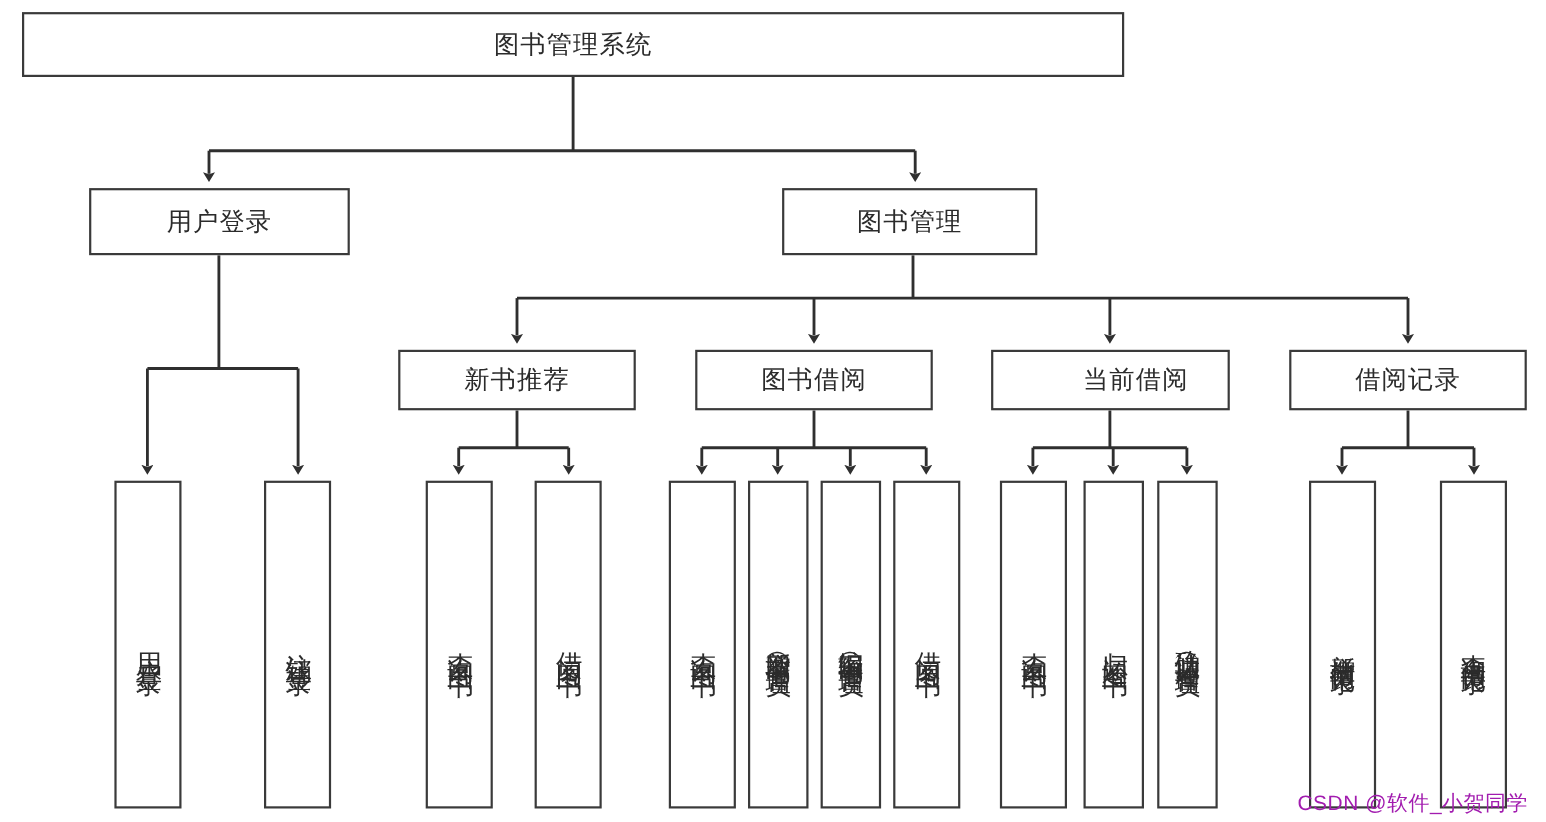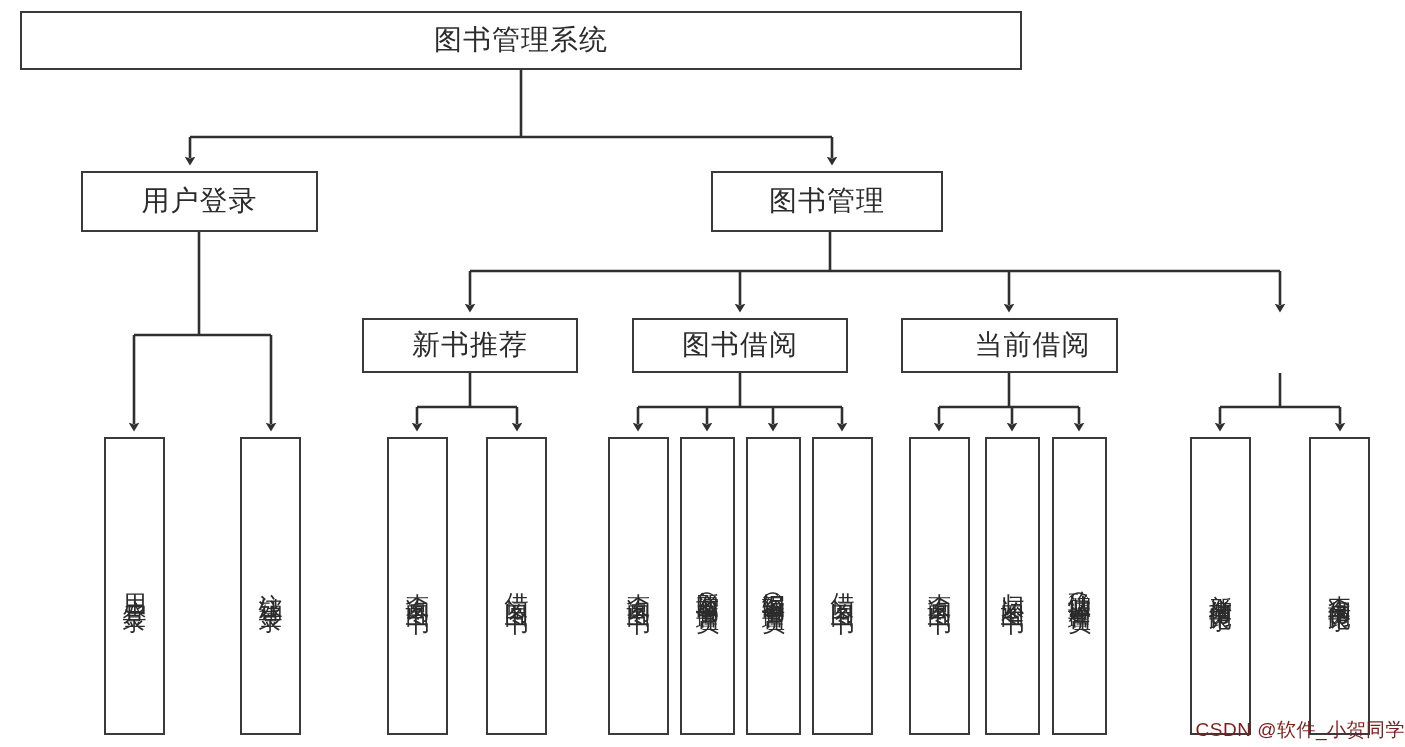--- a/index.html
+++ b/index.html
@@ -3,28 +3,28 @@
 <meta charset="utf-8">
 <style>
   html,body{margin:0;padding:0;background:#ffffff;}
   body{width:1405px;height:747px;overflow:hidden;
        font-family:"Liberation Sans","DejaVu Sans",sans-serif;}
   #stage{position:relative;width:1405px;height:747px;background:#ffffff;}
   svg#wires{position:absolute;left:0;top:0;width:1405px;height:747px;}
   .node{position:absolute;box-sizing:border-box;background:#ffffff;
         border:2px solid #3a3a3a;display:flex;align-items:center;
         justify-content:center;color:#2b2b2b;}
-  .node.h{font-size:28px;letter-spacing:1px;line-height:1.1;}
+  .node.h{font-size:23px;letter-spacing:1px;line-height:1.1;}
   .node.leaf{writing-mode:vertical-rl;text-orientation:upright;
              font-size:24px;letter-spacing:6px;line-height:1.0;
              padding-top:6px;padding-bottom:6px;white-space:nowrap;
              align-items:center;justify-content:center;}
   .node.leaf.tight{letter-spacing:3px;font-size:23px;}
-  .watermark{position:absolute;right:0;bottom:4px;font-size:19px;
-             color:#7f1d1d;white-space:nowrap;letter-spacing:.5px;}
+  .watermark{position:absolute;right:16px;bottom:4px;font-size:19px;
+             color:#a21caf;white-space:nowrap;letter-spacing:.5px;}
 </style>
 </head>
 <body>
 
 <div id="stage">
 
   <svg id="wires" viewBox="0 0 1405 747" xmlns="http://www.w3.org/2000/svg">
     <defs>
       <marker id="arrow" markerWidth="9" markerHeight="11" refX="1.5" refY="5.5" orient="auto" markerUnits="userSpaceOnUse">
         <path d="M0,0 L9,5.5 L0,11 L2,5.5 Z" fill="#2f2f2f"></path>
@@ -75,20 +75,21 @@
   </svg>
 
   <div class="node h" style="left:20px;top:11px;width:1002px;height:59px;">图书管理系统</div>
 
   <div class="node h" style="left:81px;top:171px;width:237px;height:61px;">用户登录</div>
   <div class="node h" style="left:711px;top:171px;width:232px;height:61px;">图书管理</div>
 
   <div class="node h" style="left:362px;top:318px;width:216px;height:55px;">新书推荐</div>
   <div class="node h" style="left:632px;top:318px;width:216px;height:55px;">图书借阅</div>
   <div class="node h" style="left:901px;top:318px;width:217px;height:55px;padding-left:46px;">当前借阅</div>
+  <div class="node h" style="left:1172px;top:318px;width:216px;height:55px;">借阅记录</div>
 
   <div class="node leaf" style="left:104px;top:437px;width:61px;height:298px;">用户登录</div>
   <div class="node leaf" style="left:240px;top:437px;width:61px;height:298px;">注销登录</div>
 
   <div class="node leaf" style="left:387px;top:437px;width:61px;height:298px;">查询图书</div>
   <div class="node leaf" style="left:486px;top:437px;width:61px;height:298px;">借阅图书</div>
 
   <div class="node leaf" style="left:608px;top:437px;width:61px;height:298px;">查询图书</div>
   <div class="node leaf tight" style="left:680px;top:437px;width:55px;height:298px;">新增图书（管理员）</div>
   <div class="node leaf tight" style="left:746px;top:437px;width:55px;height:298px;">编辑图书（管理员）</div>

